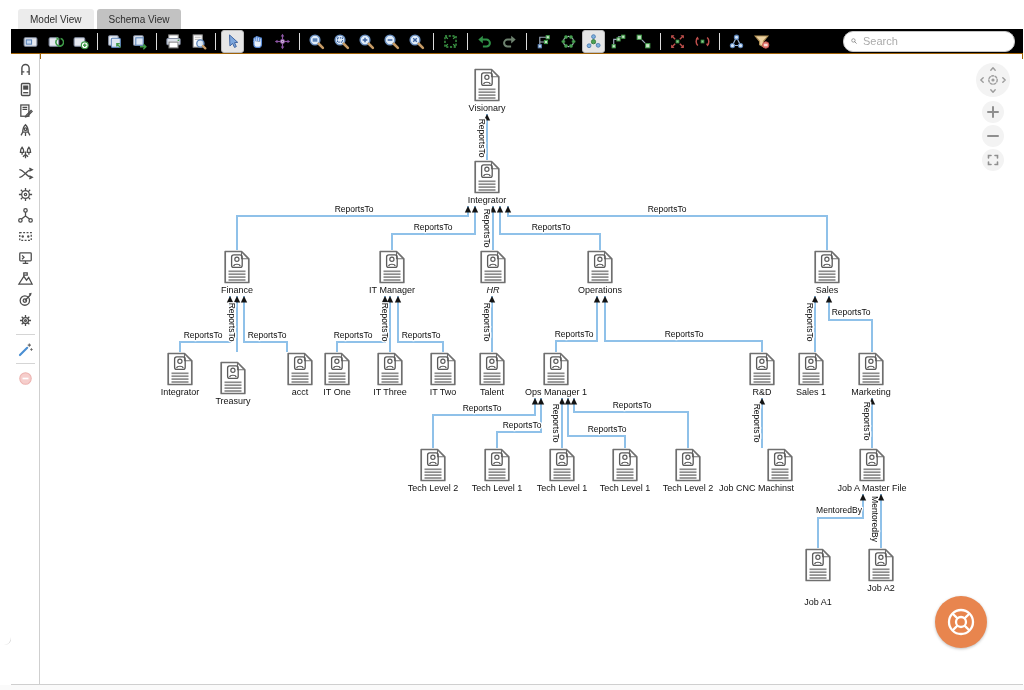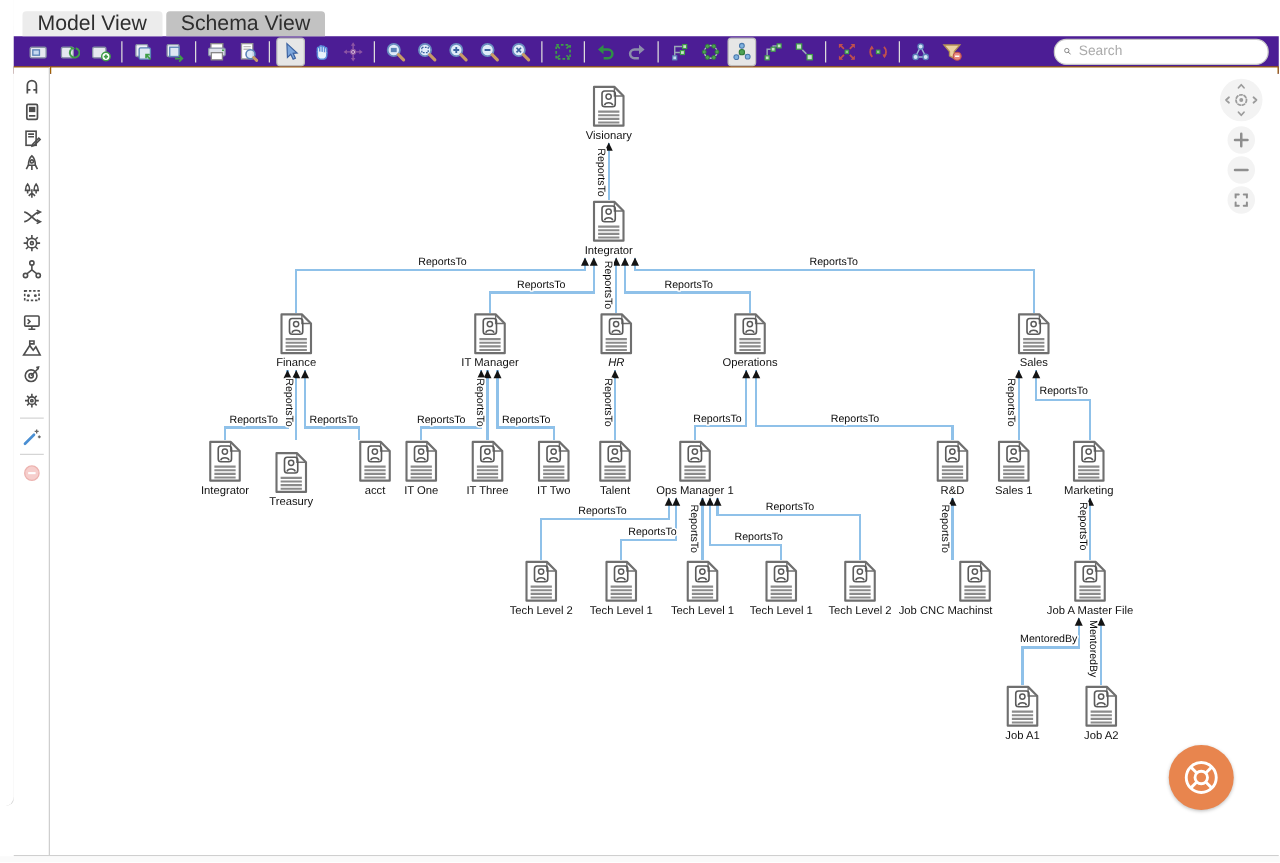--- a/index.html
+++ b/index.html
@@ -1,22 +1,22 @@
 <!DOCTYPE html>
 <html><head>
 <meta charset="utf-8">
 <style>
   html,body{margin:0;padding:0}
   body{width:1024px;height:690px;position:relative;font-family:"Liberation Sans",sans-serif;background:#fff;overflow:hidden}
   .left-strip{position:absolute;left:0;top:0;width:11px;height:645px;background:#fff;border-right:1px solid #d6d6d6;border-bottom-right-radius:8px}
   .app{position:absolute;left:11px;top:0;width:1012px;height:684px;border-bottom:1px solid #cfcfcf;background:#fff}
   .tabbar{height:29px;display:flex;align-items:flex-end;padding-left:7px;gap:3px;background:#fff}
-  .tab{height:20px;padding:0 12px;font-size:17px;color:#2e2e2e;display:flex;align-items:center;border-radius:3px 3px 0 0;background:#ececec;cursor:default}
+  .tab{height:20px;padding:0 12px;font-size:10px;color:#2e2e2e;display:flex;align-items:center;border-radius:3px 3px 0 0;background:#ececec;cursor:default}
   .tab.active{background:#c2c2c2}
-  .toolbar{height:24px;border-bottom:6px solid #a16207;display:flex;align-items:center;padding:0 8px;gap:2px;background:#4c1d95}
+  .toolbar{height:24px;border-bottom:6px solid #a16207;display:flex;align-items:center;padding:0 8px;gap:2px;background:#000000}
   .tbtn{width:21px;height:21px;display:flex;align-items:center;justify-content:center;border-radius:3px;border:1px solid transparent}
   .tbtn.selected{background:#e6e6e6;border:1px solid #bdbdbd}
   .tbtn.disabled{opacity:.6}
   .sep{width:1px;height:17px;background:#dcdcdc;margin:0 3px}
   .search{margin-left:auto;width:156px;height:19px;border:1px solid #c6c6c6;border-radius:10px;display:flex;align-items:center;padding:0 7px;gap:4px;background:#fff}
   .search input{border:none;outline:none;font-size:11px;flex:1;color:#333;background:transparent}
   .search input::placeholder{color:#ababab}
   .side{position:absolute;left:0;top:54px;width:29px;height:630px;border-right:1px solid #cfcfcf;display:flex;flex-direction:column;align-items:center;padding-top:5px;gap:3px;background:#fff;box-sizing:border-box}
   .sdbtn{width:21px;height:18px;display:flex;align-items:center;justify-content:center}
   .sdiv{width:19px;height:1px;background:#d5d5d5;margin:2px 0}
@@ -868,21 +868,21 @@
             <circle cx="13.9" cy="9.2" r="2.1" fill="none" stroke="#5a5a5a" stroke-width="1.2"></circle>
             <path d="M10.6,16.2 C11.2,13.6 16.6,13.6 17.2,16.2" fill="none" stroke="#5a5a5a" stroke-width="1.2"></path>
             <g stroke="#8b8b8b" stroke-width="1.7">
               <line x1="5.5" y1="21.3" x2="22.5" y2="21.3"></line>
               <line x1="5.5" y1="24.2" x2="22.5" y2="24.2"></line>
               <line x1="5.5" y1="27.1" x2="22.5" y2="27.1"></line>
               <line x1="5.5" y1="30" x2="22.5" y2="30"></line>
             </g>
           </svg>
           <div class="lbl">Job A Master File</div>
-        </div><div class="node" style="left: 745px; top: 494px;">
+        </div><div class="node" style="left: 745px; top: 494px; gap: 14px;">
           <svg width="28" height="34" viewBox="0 0 28 34">
             <path d="M2.2,1.5 H18.5 L25.8,8.8 V32.5 H2.2 Z" fill="#fff" stroke="#6f6f6f" stroke-width="1.7" stroke-linejoin="round"></path>
             <path d="M18.5,1.5 V8.8 H25.8" fill="none" stroke="#6f6f6f" stroke-width="1.1"></path>
             <rect x="8.6" y="4.8" width="10.6" height="12.6" rx="2.2" fill="none" stroke="#5a5a5a" stroke-width="1.3"></rect>
             <circle cx="13.9" cy="9.2" r="2.1" fill="none" stroke="#5a5a5a" stroke-width="1.2"></circle>
             <path d="M10.6,16.2 C11.2,13.6 16.6,13.6 17.2,16.2" fill="none" stroke="#5a5a5a" stroke-width="1.2"></path>
             <g stroke="#8b8b8b" stroke-width="1.7">
               <line x1="5.5" y1="21.3" x2="22.5" y2="21.3"></line>
               <line x1="5.5" y1="24.2" x2="22.5" y2="24.2"></line>
               <line x1="5.5" y1="27.1" x2="22.5" y2="27.1"></line>

